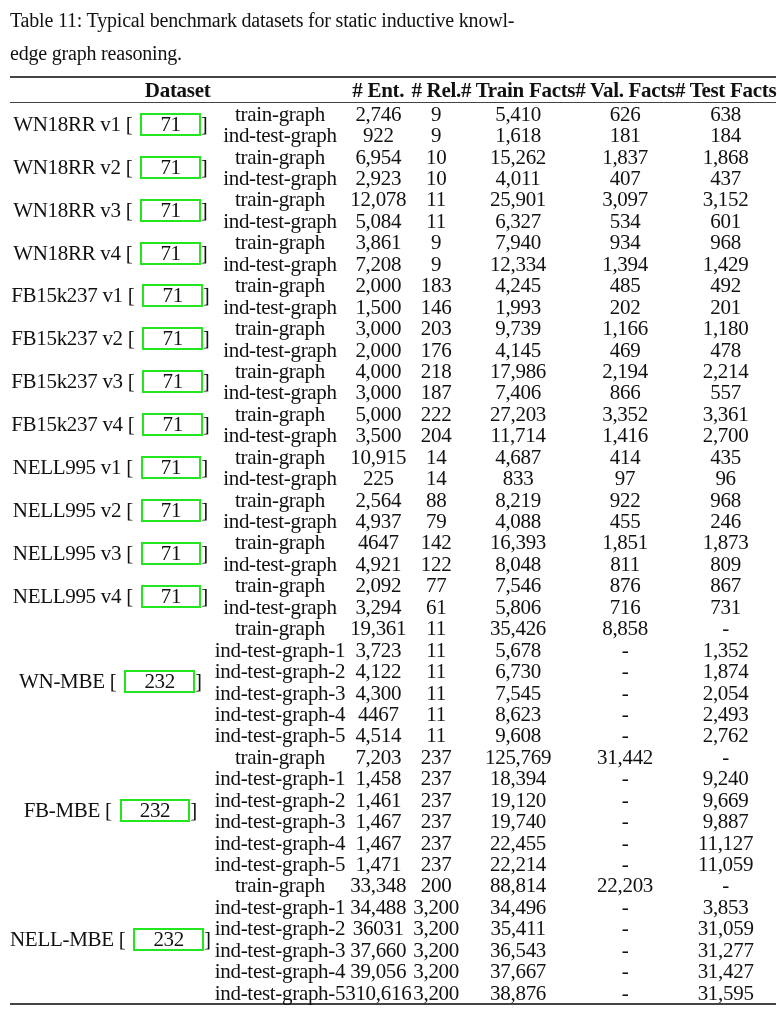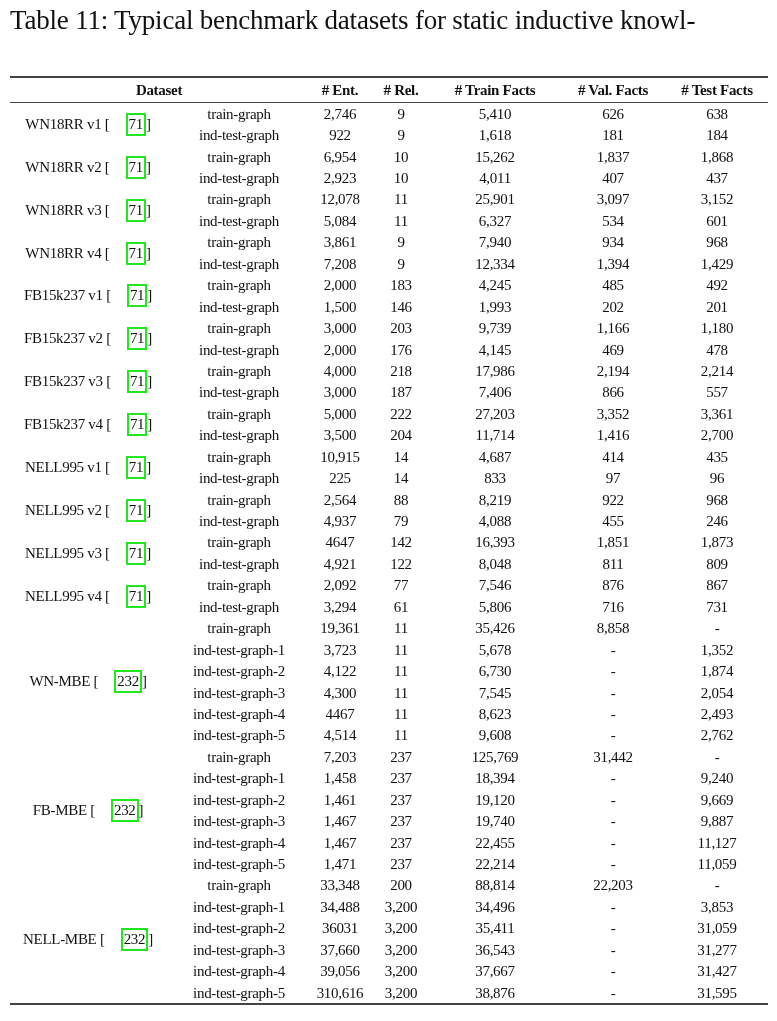--- a/index.html
+++ b/index.html
@@ -3,59 +3,60 @@
 <meta charset="utf-8">
 <style>
   html, body { margin: 0; padding: 0; background: #ffffff; }
   body {
     width: 777px; height: 1021px; overflow: hidden;
     font-family: "Liberation Serif", "DejaVu Serif", serif;
     color: #111;
   }
   .caption {
     position: absolute; left: 10px; top: 4px; width: 760px;
-    font-size: 27px; line-height: 33px; letter-spacing: -0.2px;
+    font-size: 20px; line-height: 33px; letter-spacing: -0.2px;
   }
   .table-wrap {
     position: absolute; left: 10px; top: 76px; width: 758px;
   }
   table {
     border-collapse: collapse; width: 758px;
-    font-size: 15px;
+    font-size: 21px;
   }
   thead th {
     font-weight: bold; padding: 0; height: 24px; line-height: 22px;
     white-space: nowrap; letter-spacing: -0.3px;
   }
   .toprule { border-top: 2px solid #444; }
   .midrule { border-bottom: 1px solid #444; }
   .bottomrule { border-bottom: 2px solid #444; }
   tbody td {
     padding: 0; height: 21.45px; line-height: 20px; text-align: center;
     white-space: nowrap; letter-spacing: -0.3px;
   }
   td.dname { text-align: center; vertical-align: middle; padding-right: 4px; }
   .cite {
-    display: inline-block; border: 2px solid #22e61e; padding: 0 1px;
-    line-height: 19px; margin-left: 16px;
+    display: inline-block; border: 2px solid #22e61e; padding: 0 18px;
+    line-height: 19px; margin-left: 8px;
   }
   .bracket { color: #111; }
   col.c0 { width: 160px; }
   col.c1 { width: 138px; }
   col.c2 { width: 64px; }
   col.c3 { width: 58px; }
   col.c4 { width: 130px; }
   col.c5 { width: 106px; }
   col.c6 { width: 102px; }
 </style>
 </head>
 <body>
 
 <div class="caption">
   <div>Table 11: Typical benchmark datasets for static inductive knowl-</div>
+  <div>edge graph reasoning.</div>
 </div>
 
 <div class="table-wrap">
   <table>
     <colgroup>
       <col class="c0">
         <col class="c1">
         <col class="c2">
         <col class="c3">
         <col class="c4">

